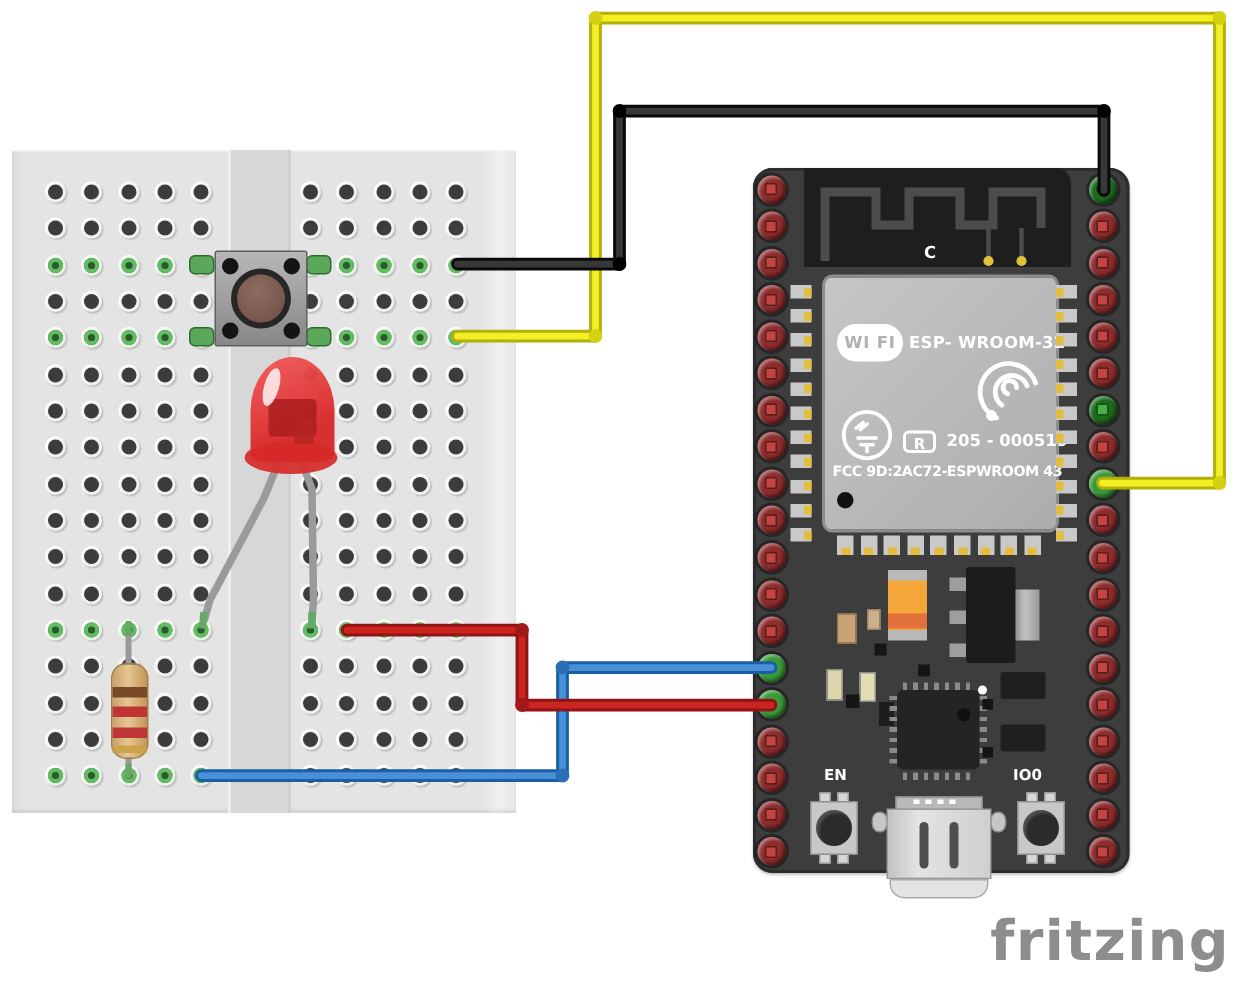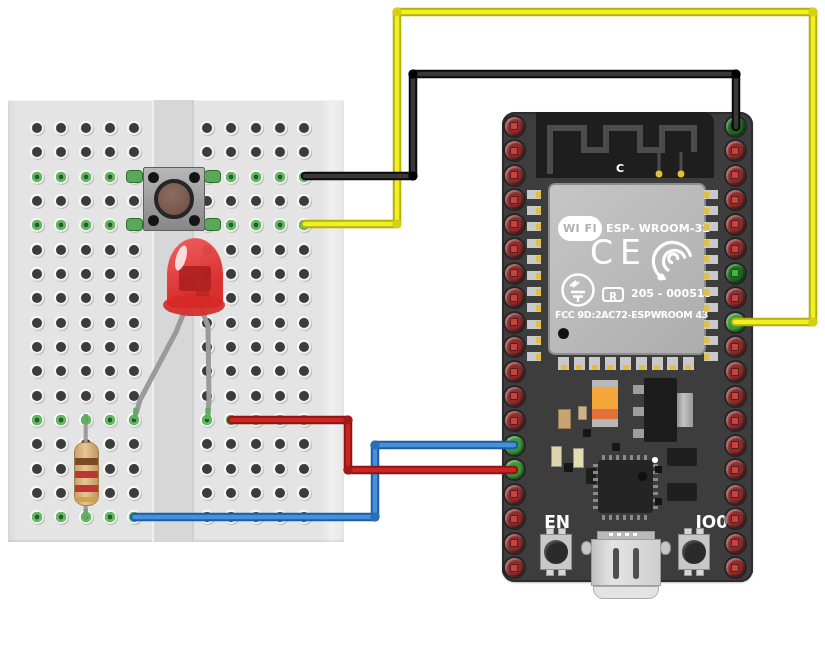--- a/index.html
+++ b/index.html
@@ -40,21 +40,21 @@
   .pad{position:absolute;background:#c9c9c9;}
   .pad .au{position:absolute;background:#e2bd3e;}
   .pin{position:absolute;width:19px;height:19px;border-radius:50%;
     box-shadow:inset 1.5px 1.5px 2px rgba(255,255,255,.4), inset -1.5px -1.5px 2.5px rgba(0,0,0,.5), 0 0 0 2px rgba(20,20,20,.55);}
   .pin-in{position:absolute;left:5.5px;top:5.5px;width:8px;height:8px;border:1px solid rgba(0,0,0,.55);box-sizing:border-box;}
   
   .tact{position:absolute;width:32px;height:36px;background:#c8c8c8;border:1px solid #8f8f8f;box-sizing:border-box;}
   .tact-tab{position:absolute;width:8px;height:7px;background:#d6d6d6;border:1px solid #9a9a9a;box-sizing:border-box;}
   .tact-circle{position:absolute;width:24px;height:24px;border-radius:50%;background:#2b2b2b;
     box-shadow:inset 2px 2px 2px rgba(255,255,255,.18);}
-  .btn-label{position:absolute;color:#fff;font-weight:bold;font-size:17px;text-align:right;}
+  .btn-label{position:absolute;color:#fff;font-weight:bold;font-size:10px;text-align:center;}
   
   .pb-clip{position:absolute;width:17px;height:13px;background:#5aa85a;border:1px solid #2e6b2e;border-radius:4px;box-sizing:border-box;}
   .pb-body{position:absolute;left:143px;top:167px;width:62px;height:64px;border:1px solid #5f5f5f;border-radius:2px;
     background:linear-gradient(180deg,#b7b7b7,#878787);box-sizing:border-box;}
   .pb-dot{position:absolute;width:11px;height:11px;border-radius:50%;background:#141414;}
   .pb-center{position:absolute;left:10px;top:11px;width:40px;height:40px;border-radius:50%;
     background:radial-gradient(circle at 42% 35%, #8d6c60, #6d4d43);border:4px solid #262626;box-sizing:border-box;}
   
   .led-flange{position:absolute;left:163px;top:294px;width:62px;height:22px;border-radius:50%;background:#d62f2f;opacity:.95;}
   .led-body{position:absolute;left:167px;top:238px;width:56px;height:70px;
@@ -642,21 +642,20 @@
         <path d="M 123 40 V 60 M 145 40 V 60" stroke="#4c4c4c" stroke-width="3" fill="none"></path>
         <circle cx="123" cy="62" r="3.4" fill="#dfc23a"></circle>
         <circle cx="145" cy="62" r="3.4" fill="#dfc23a"></circle>
       </svg>
     </div>
     <div class="c-label">C</div>
 
     <div class="shield">
       <div class="wifi-pill">WI FI</div>
       <div class="mod-name">ESP- WROOM-32</div>
-      <div class="ce">CE</div>
       <svg style="left:99px;top:52px;" width="48" height="46">
         <g stroke="#fff" fill="none" stroke-width="3.2" stroke-linecap="round" transform="rotate(-18 24 23)">
           <path d="M 10 38 A 19 19 0 1 1 42 24"></path>
           <path d="M 16 31 A 11 11 0 1 1 36 24"></path>
           <path d="M 22 25 A 4.5 4.5 0 1 1 29 23"></path>
         </g>
         <circle cx="12" cy="40" r="3.6" fill="#fff"></circle>
       </svg>
       <svg style="left:9px;top:86px;" width="38" height="38">
         <circle cx="19" cy="19" r="15.5" stroke="#fff" stroke-width="2.5" fill="none"></circle>
@@ -796,21 +795,21 @@
     <div class="smd" style="left:153px;top:386px;width:7px;height:7px;background:#141414;"></div>
 
     <div class="btn-label" style="left:42px;top:400px;width:26px;">EN</div>
     <div class="tact-tab" style="left:44px;top:416px;"></div>
     <div class="tact-tab" style="left:56px;top:416px;"></div>
     <div class="tact-tab" style="left:44px;top:457px;"></div>
     <div class="tact-tab" style="left:56px;top:457px;"></div>
     <div class="tact" style="left:38px;top:422px;"></div>
     <div class="tact-circle" style="left:42px;top:428px;"></div>
 
-    <div class="btn-label" style="left:188px;top:400px;width:38px;">IO0</div>
+    <div class="btn-label" style="left:164px;top:400px;width:38px;">IO0</div>
     <div class="tact-tab" style="left:182px;top:416px;"></div>
     <div class="tact-tab" style="left:194px;top:416px;"></div>
     <div class="tact-tab" style="left:182px;top:457px;"></div>
     <div class="tact-tab" style="left:194px;top:457px;"></div>
     <div class="tact" style="left:176px;top:422px;"></div>
     <div class="tact-circle" style="left:180px;top:428px;"></div>
 
     <div class="usb-ear" style="left:79px;top:429px;"></div>
     <div class="usb-ear" style="left:158px;top:429px;"></div>
     <div class="usb-lip"></div>
@@ -964,13 +963,14 @@
         <circle cx="375" cy="445" r="4.6" fill="#2a6fb5"></circle>
       </g>
       <g>
         <polyline points="231.3,420 348,420 348,470 514,470" fill="none" stroke="#8f1414" stroke-width="8.5" stroke-linejoin="round" stroke-linecap="round"></polyline>
         <polyline points="231.3,420 348,420 348,470 514,470" fill="none" stroke="#cc2420" stroke-width="4.5" stroke-linejoin="round" stroke-linecap="round"></polyline>
         <circle cx="348" cy="420" r="4.6" fill="#a31818"></circle>
         <circle cx="348" cy="470" r="4.6" fill="#a31818"></circle>
       </g>
     </svg>
 
+  <div class="fritzing-logo">fritzing</div>
 </div>
 
 </body></html>

